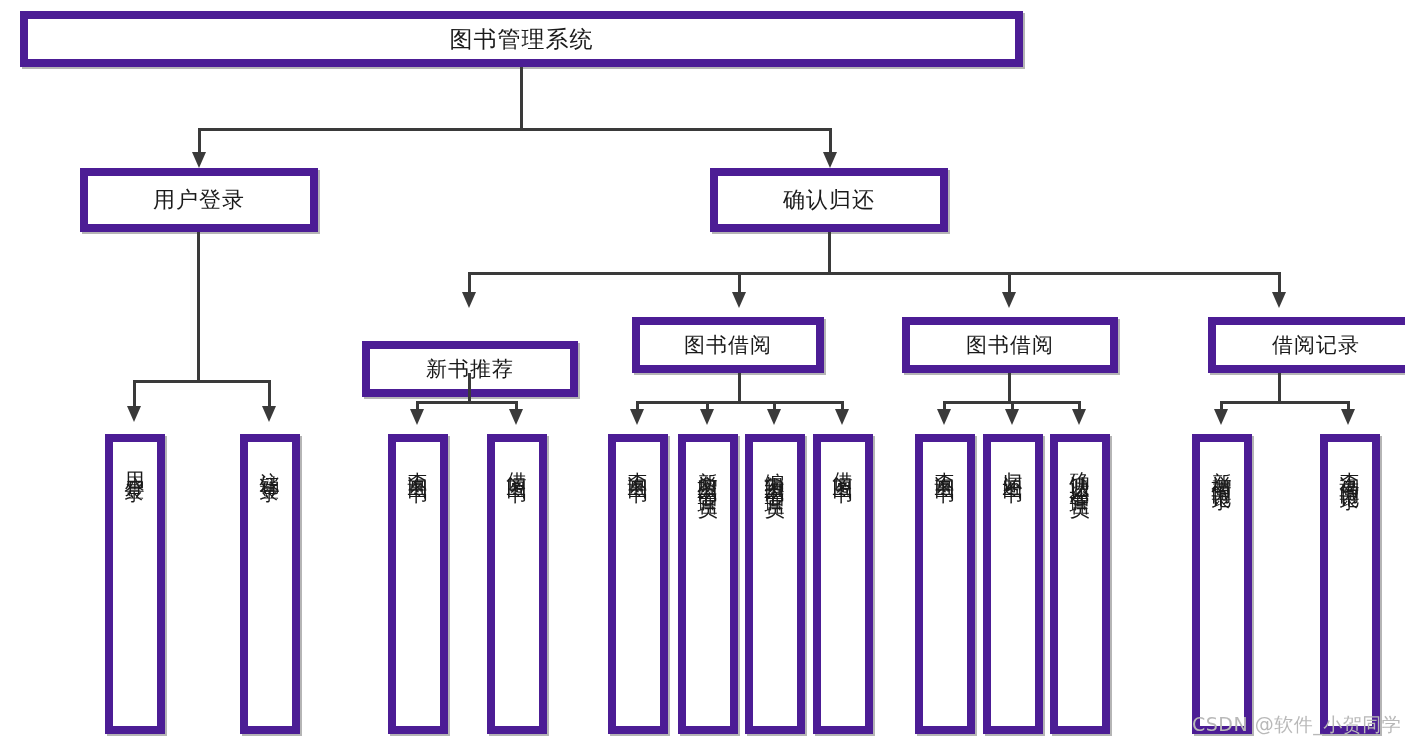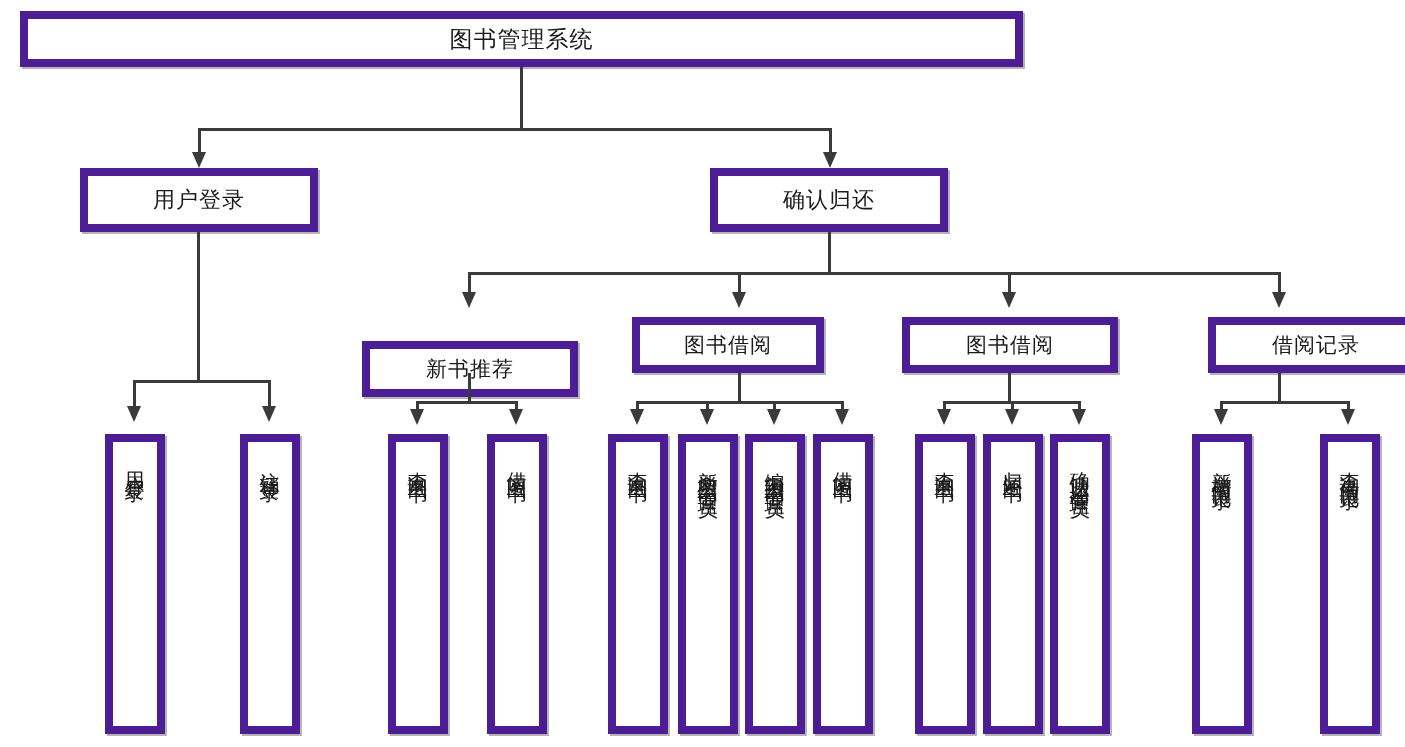--- a/index.html
+++ b/index.html
@@ -203,14 +203,15 @@
     <span class="vtext">确认归还（管理员）</span>
   </div>
 
   <div class="node leaf" style="left:1192px; top:434px; width:60px; height:300px;">
     <span class="vtext">新增借阅记录</span>
   </div>
   <div class="node leaf" style="left:1320px; top:434px; width:60px; height:300px;">
     <span class="vtext">查询借阅记录</span>
   </div>
 
+  <div class="watermark" style="left:1192px; top:712px;">CSDN @软件_小贺同学</div>
 
 </div>
 
 </body></html>

